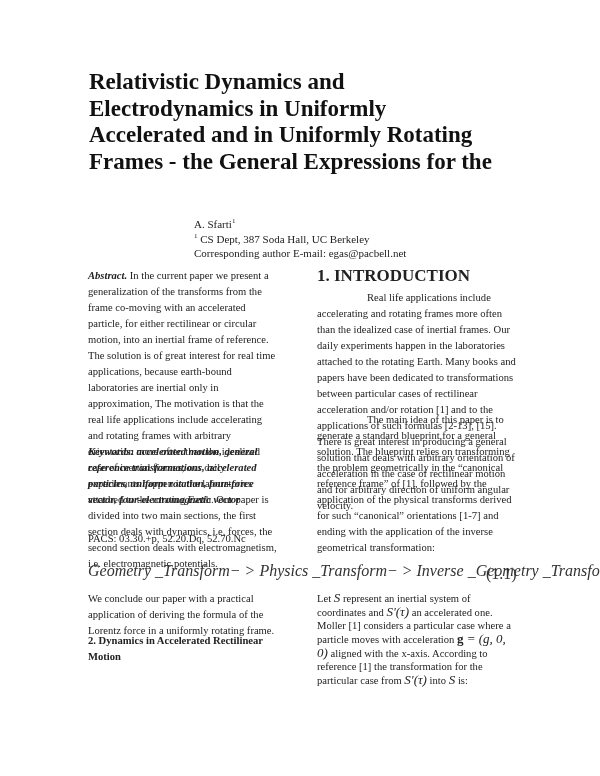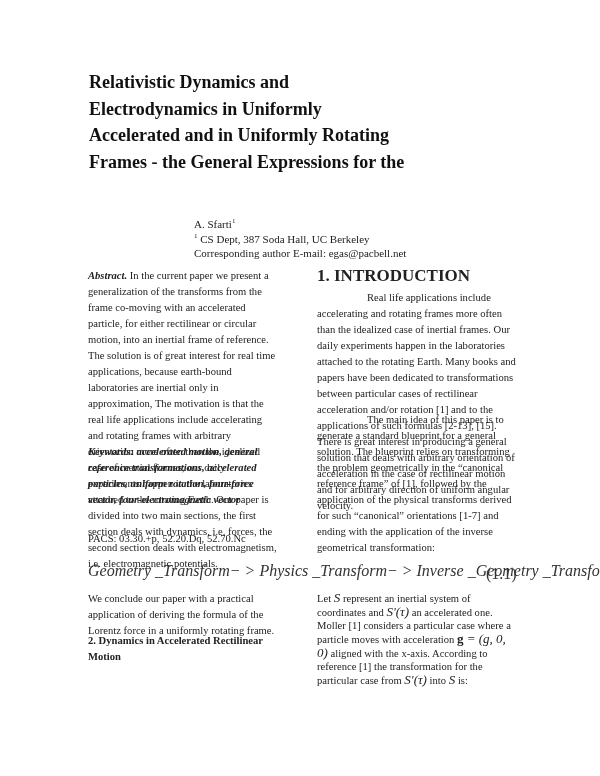--- a/index.html
+++ b/index.html
@@ -1,17 +1,17 @@
 <!DOCTYPE html>
 <html><head>
 <meta charset="utf-8">
 <style>
   html, body { margin:0; padding:0; background:#ffffff; }
   body { width:600px; height:776px; position:relative; overflow:hidden; color:#111; font-family:"Liberation Serif", serif; }
-  .title { position:absolute; left:89px; top:69px; width:460px; font-family:"Liberation Serif", serif; font-weight:bold; font-size:18px; line-height:26.6px; color:#111; }
+  .title { position:absolute; left:89px; top:69px; width:460px; font-family:"Liberation Serif", serif; font-weight:bold; font-size:23px; line-height:26.6px; color:#111; }
   .title div { white-space:nowrap; }
   .authors { position:absolute; left:194px; top:217px; font-size:11px; line-height:14.5px; color:#222; }
   .authors sup { font-size:7px; vertical-align:super; line-height:0; }
   .col { position:absolute; font-size:10.6px; line-height:16px; color:#222; }
   .col p { margin:0; }
   .left { left:88px; width:190px; }
   .right { left:317px; width:200px; }
   .abstract { top:268px; }
   .abstract .lbl { font-weight:bold; font-style:italic; }
   .keywords { top:444px; font-weight:bold; font-style:italic; }

